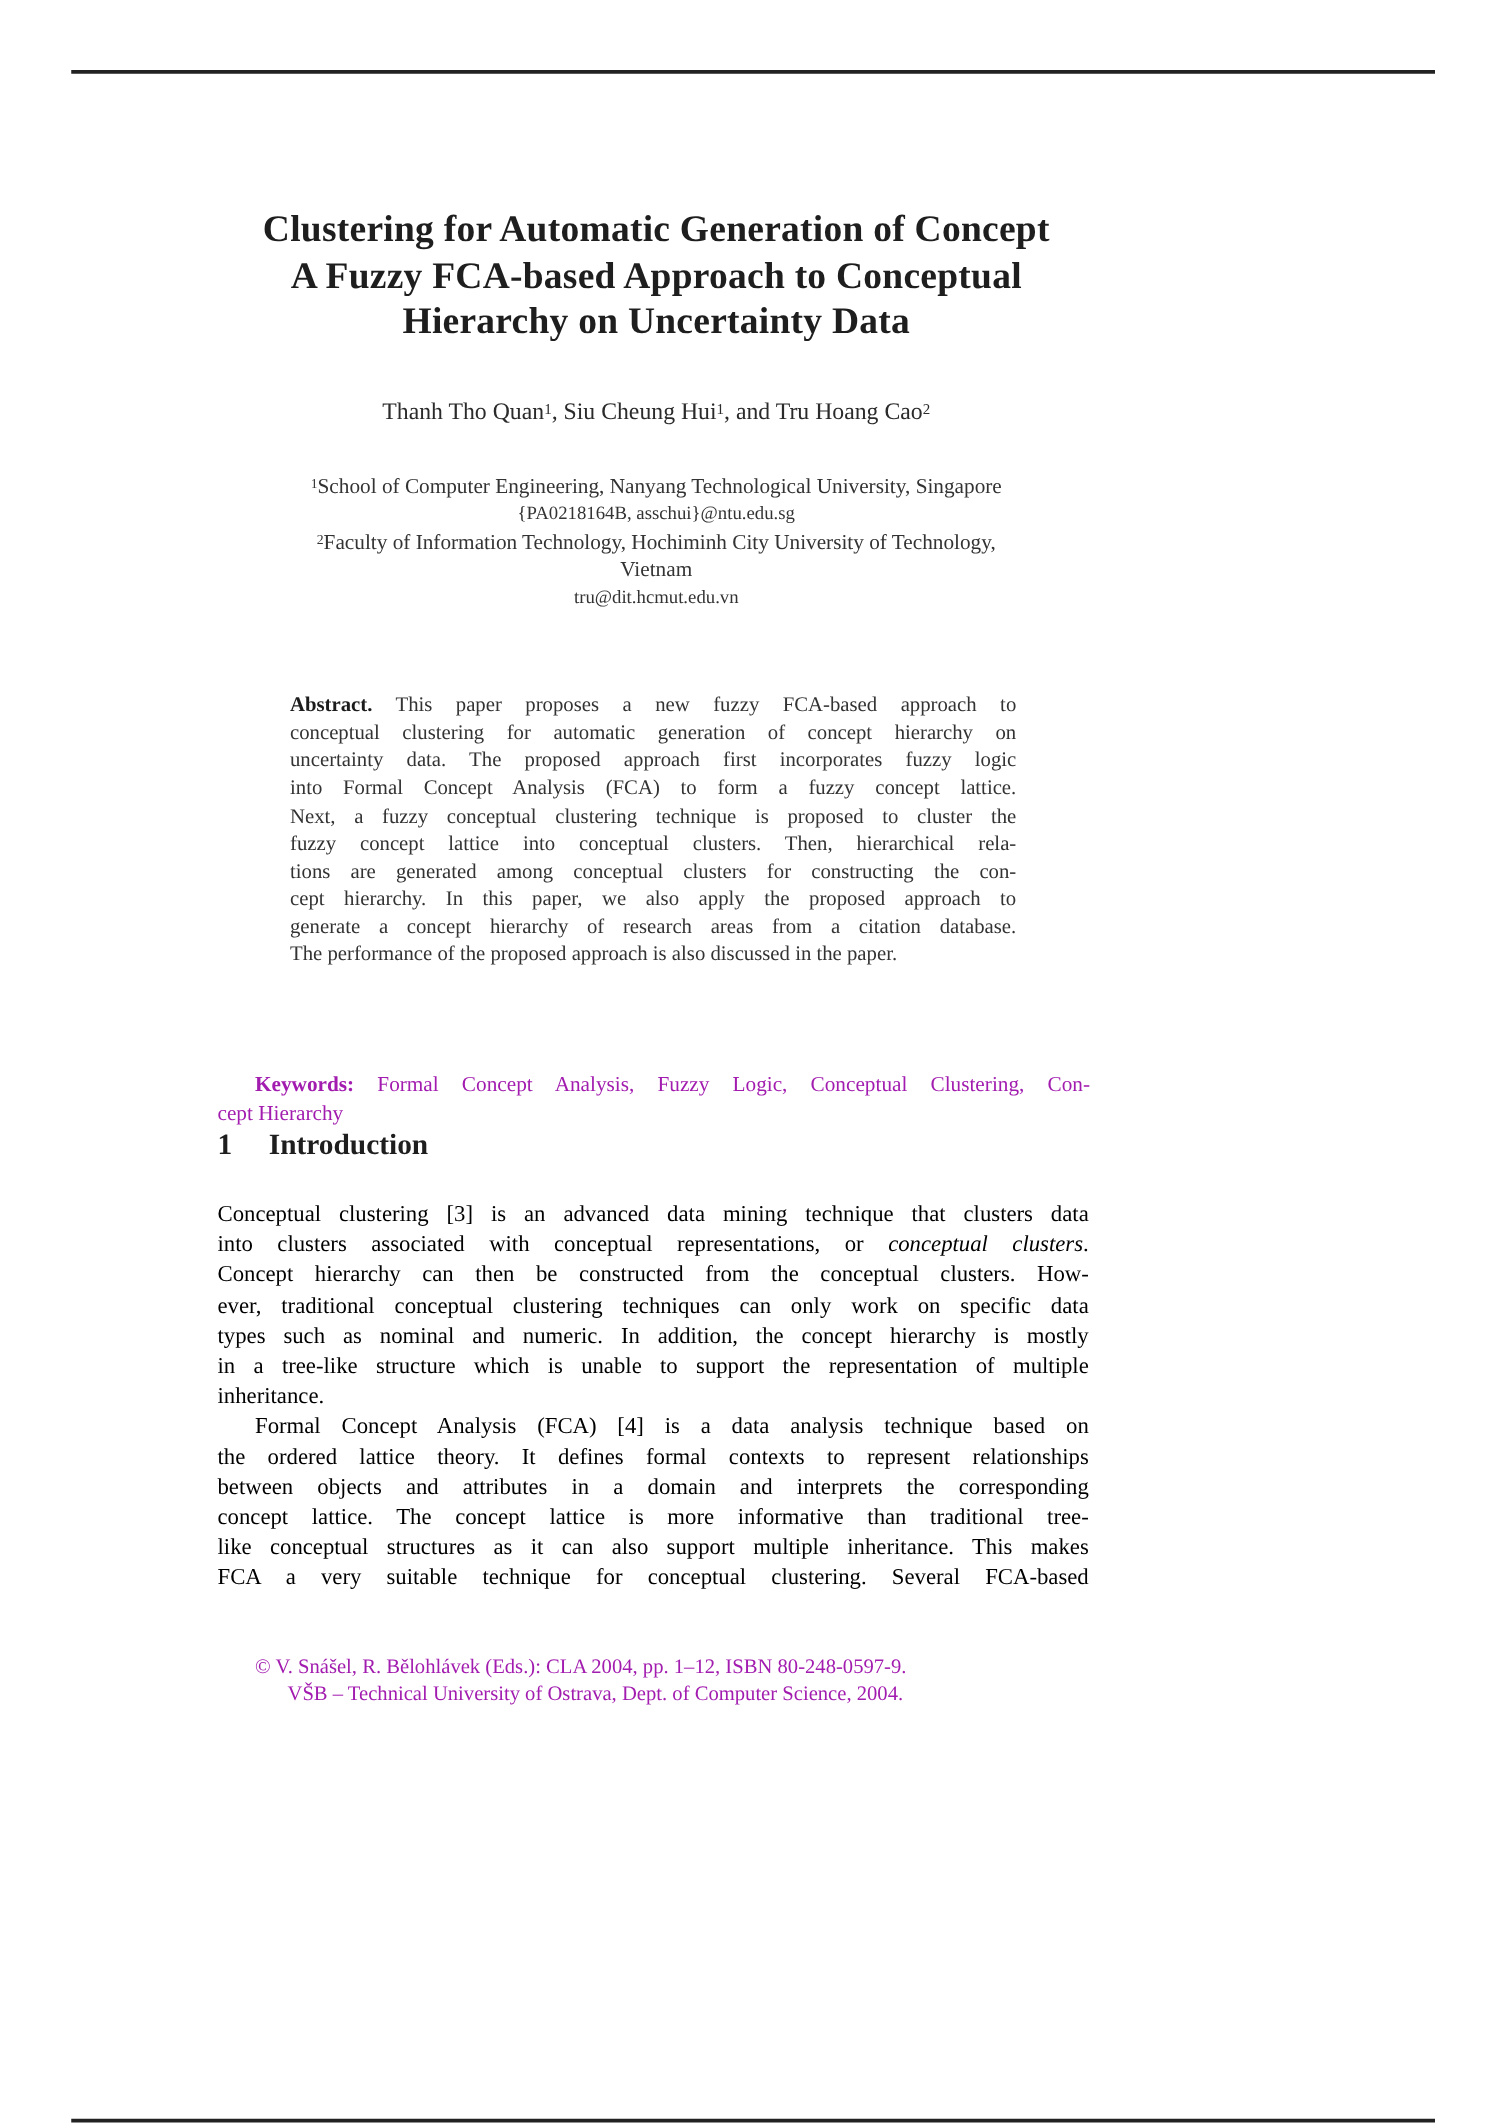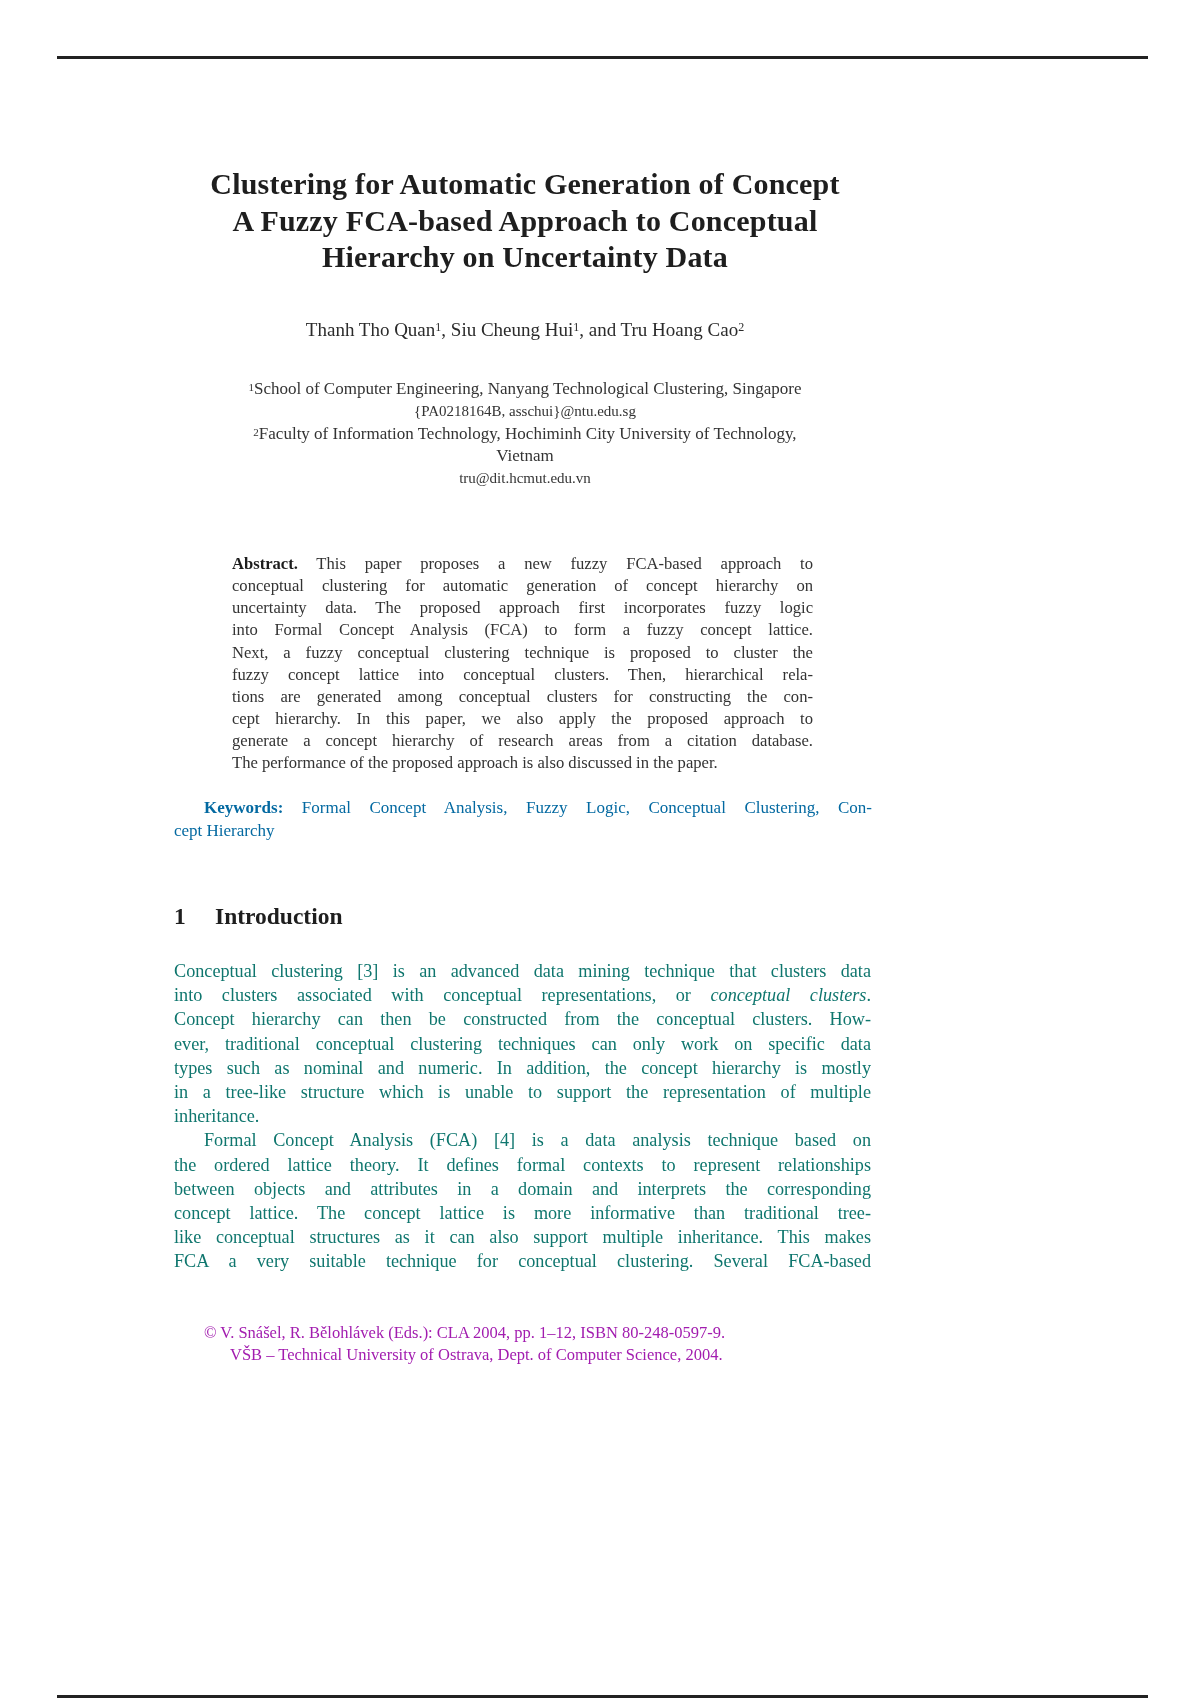--- a/index.html
+++ b/index.html
@@ -22,31 +22,31 @@
            font-family: "Liberation Serif", serif; font-size: 17px; line-height: 22.3px; color: #333; }
   .affil sup { font-size: 11px; vertical-align: top; position: relative; top: -2px; }
   .affil .mono { font-family: Liberation Serif, serif; font-size: 15px; }
 
   .abstract { position: absolute; left: 232px; width: 581px; top: 553px;
               font-family: "Liberation Serif", serif; font-size: 16.6px; line-height: 22.15px; color: #333; }
   .line { display: block; white-space: nowrap; text-align: justify; text-align-last: justify; height: 22.15px; }
   .line.last { text-align-last: left; }
   .abstract b { color: #1c1c1c; }
 
-  .keywords { position: absolute; left: 174px; width: 698px; top: 796px;
-              font-family: "Liberation Serif", serif; font-size: 17px; line-height: 23px; color: #0369a1; }
+  .keywords { position: absolute; left: 174px; width: 698px; top: 856px;
+              font-family: "Liberation Serif", serif; font-size: 17px; line-height: 23px; color: #a21caf; }
   .keywords .line { height: 23px; }
   .keywords .ind { padding-left: 30px; }
 
   .section { position: absolute; left: 174px; top: 903px; font-family: "Liberation Serif", serif;
              font-weight: bold; font-size: 23.5px; color: #1e1e1e; white-space: nowrap; }
   .section .num { display: inline-block; width: 41px; }
 
   .body { position: absolute; left: 174px; width: 697px; top: 959px;
-          font-family: "Liberation Serif", serif; font-size: 18.2px; line-height: 24.2px; color: #0f766e; }
+          font-family: "Liberation Serif", serif; font-size: 18.2px; line-height: 24.2px; color: #000000; }
   .body .line { height: 24.2px; }
   .body .ind { padding-left: 30px; }
   .body i { font-style: italic; }
 
   .footer { position: absolute; left: 176px; top: 1322px; font-family: "Liberation Serif", serif;
             font-size: 16.5px; line-height: 22px; color: #a21caf; white-space: nowrap; margin-left: 28px; }
   .footer .l2 { padding-left: 26px; }
 </style>
 </head>
 <body>
@@ -57,21 +57,21 @@
   <div>Clustering for Automatic Generation of Concept</div>
   <div>A Fuzzy FCA-based Approach to Conceptual</div>
   <div>Hierarchy on Uncertainty Data</div>
 </div>
 
 <div class="authors">
   <span>Thanh Tho Quan</span><sup>1</sup><span>, </span><span>Siu Cheung Hui</span><sup>1</sup><span>, and </span><span>Tru Hoang Cao</span><sup>2</sup>
 </div>
 
 <div class="affil">
-  <div><sup>1</sup><span>School of Computer Engineering, Nanyang Technological Clustering, Singapore</span></div>
+  <div><sup>1</sup><span>School of Computer Engineering, Nanyang Technological University, Singapore</span></div>
   <div class="mono">{PA0218164B, asschui}@ntu.edu.sg</div>
   <div><sup>2</sup><span>Faculty of Information Technology, Hochiminh City University of Technology,</span></div>
   <div>Vietnam</div>
   <div class="mono">tru@dit.hcmut.edu.vn</div>
 </div>
 
 <div class="abstract">
   <span class="line"><b>Abstract.</b><span> This paper proposes a new fuzzy FCA-based approach to</span></span>
   <span class="line">conceptual clustering for automatic generation of concept hierarchy on</span>
   <span class="line">uncertainty data. The proposed approach first incorporates fuzzy logic</span>

